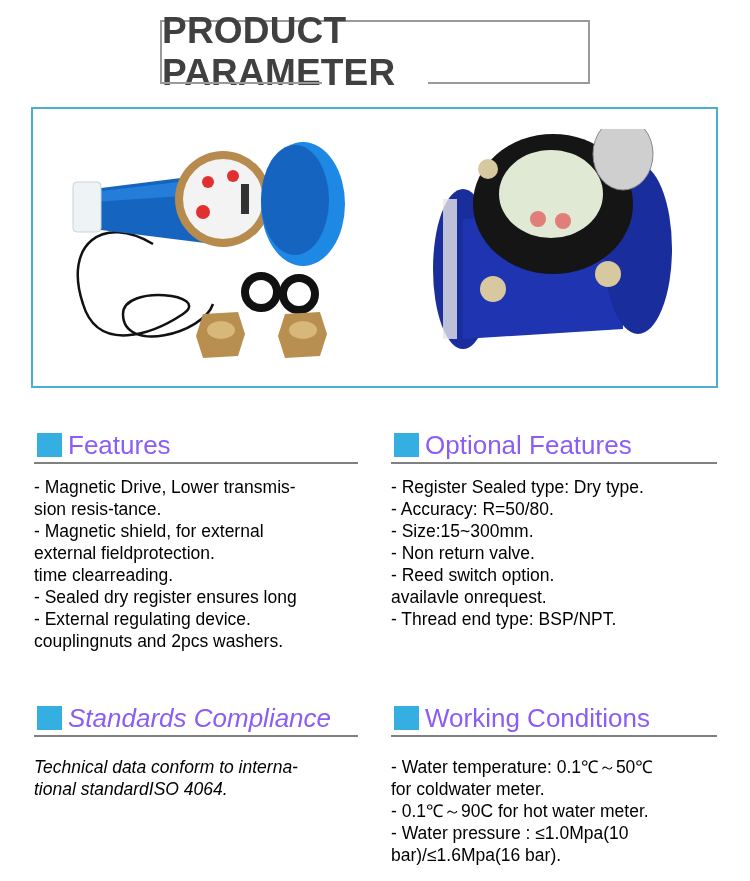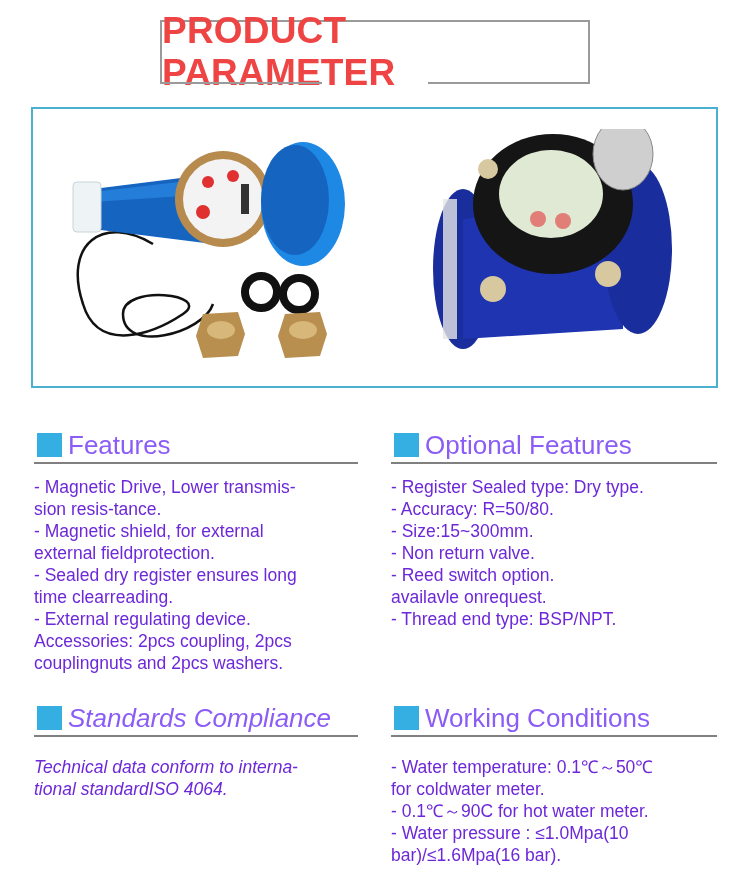--- a/index.html
+++ b/index.html
@@ -11,40 +11,40 @@
       border: 2px solid #9a9a9a; border-bottom: none;
       display: flex; align-items: center; justify-content: center;
     }
     .title-box .bl, .title-box .br {
       position: absolute; bottom: 0; height: 2px; background: #9a9a9a;
     }
     .title-box .bl { left: -2px; width: 162px; }
     .title-box .br { right: -2px; width: 162px; }
     .title-text {
       font-family: "Liberation Sans", sans-serif; font-weight: bold;
-      font-size: 37px; color: #ef4444; letter-spacing: 0.2px; margin-top: -2px;
+      font-size: 37px; color: #404040; letter-spacing: 0.2px; margin-top: -2px;
     }
 
     .photo-frame {
       position: absolute; left: 31px; top: 107px; width: 687px; height: 281px;
       border: 2px solid #4ab0cf; background: #fff;
     }
     .photo { position: absolute; }
 
     .section { position: absolute; }
     .sec-head {
       display: flex; align-items: center; height: 36px;
       border-bottom: 2px solid #808080;
     }
     .sec-square {
       width: 25px; height: 24px; background: #35aee2; margin-left: 3px; margin-right: 6px;
     }
     .sec-title { font-size: 26px; color: #8b5cf6; font-family: "Liberation Sans", sans-serif; }
     .sec-body {
-      margin-top: 12px; font-size: 17.5px; line-height: 22px; color: #6d28d9;
+      margin-top: 12px; font-size: 17.5px; line-height: 22px; color: #000000;
       font-family: "Liberation Sans", sans-serif;
     }
     .sec-body div { white-space: nowrap; }
   </style>
 </head>
 <body>
 
 <div class="title-box">
   <span class="title-text">PRODUCT PARAMETER</span>
   <span class="bl"></span>
@@ -99,24 +99,23 @@
 <div class="section" style="left:34px;top:428px;width:324px;">
   <div class="sec-head">
     <span class="sec-square"></span>
     <span class="sec-title">Features</span>
   </div>
   <div class="sec-body">
     <div>- Magnetic Drive, Lower transmis-</div>
     <div>sion resis-tance.</div>
     <div>- Magnetic shield, for external</div>
     <div>external fieldprotection.</div>
+    <div>time clearreading.</div>
     <div>- Sealed dry register ensures long</div>
-    <div>time clearreading.</div>
     <div>- External regulating device.</div>
-    <div>Accessories: 2pcs coupling, 2pcs</div>
     <div>couplingnuts and 2pcs washers.</div>
   </div>
 </div>
 
 <div class="section" style="left:391px;top:428px;width:326px;">
   <div class="sec-head">
     <span class="sec-square"></span>
     <span class="sec-title">Optional Features</span>
   </div>
   <div class="sec-body">

